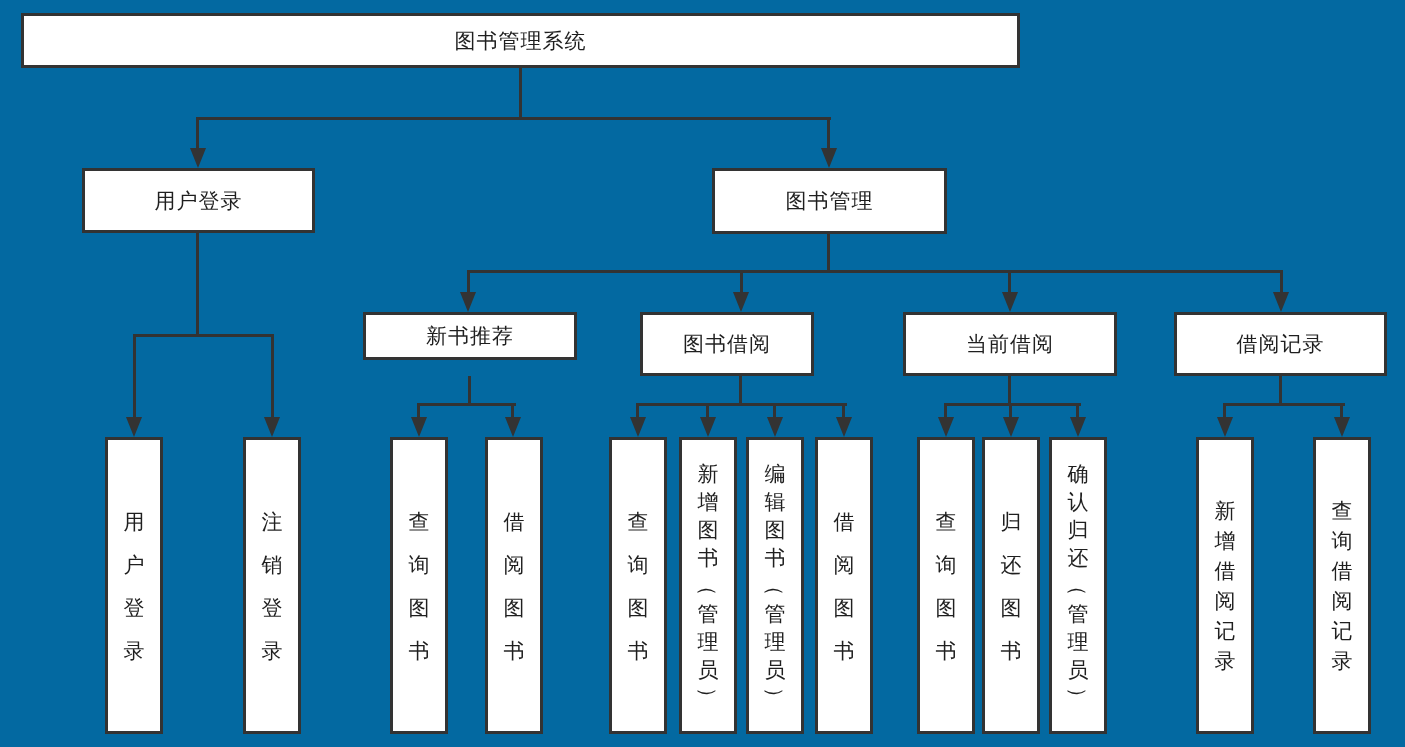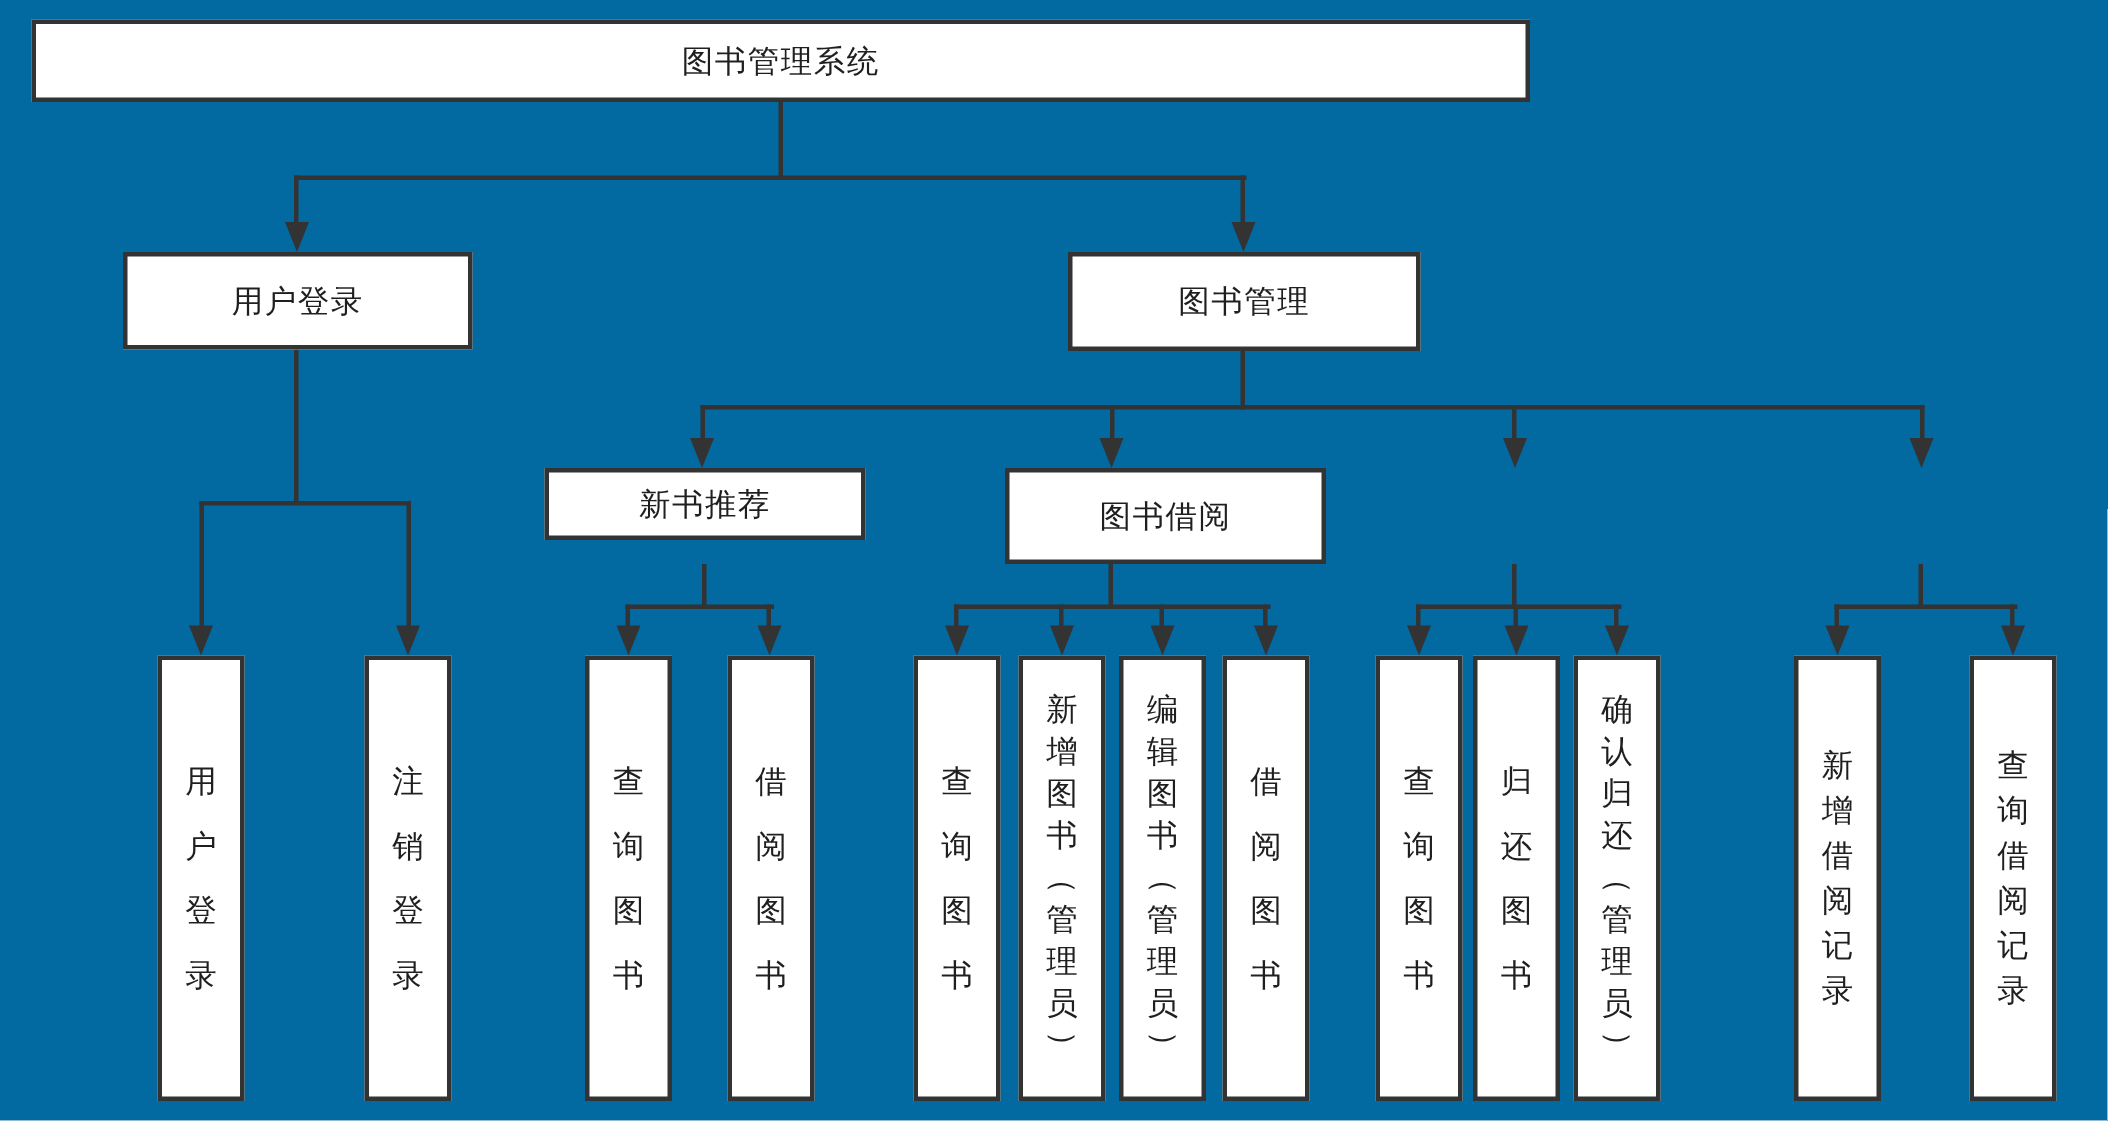--- a/index.html
+++ b/index.html
@@ -75,22 +75,28 @@
   <div class="line v" style="left:1008px;top:270px;height:24px"></div>
   <div class="line v" style="left:1280px;top:270px;height:24px"></div>
   <div class="arrow" style="left:460px;top:292px"></div>
   <div class="arrow" style="left:733px;top:292px"></div>
   <div class="arrow" style="left:1002px;top:292px"></div>
   <div class="arrow" style="left:1273px;top:292px"></div>
 
   <div class="hbox" style="left:363px;top:312px;width:214px;height:48px">
     <span>新书推荐</span>
   </div>
-  <div class="hbox" style="left:670px;top:312px;width:214px;height:64px">
+  <div class="hbox" style="left:640px;top:312px;width:174px;height:64px">
     <span>图书借阅</span>
+  </div>
+  <div class="hbox" style="left:903px;top:312px;width:214px;height:64px">
+    <span>当前借阅</span>
+  </div>
+  <div class="hbox" style="left:1174px;top:312px;width:213px;height:64px">
+    <span>借阅记录</span>
   </div>
 
   <div class="line v" style="left:468px;top:376px;height:30px"></div>
   <div class="line h" style="left:417px;top:403px;width:99px"></div>
   <div class="line v" style="left:417px;top:403px;height:16px"></div>
   <div class="line v" style="left:511px;top:403px;height:16px"></div>
   <div class="arrow" style="left:411px;top:417px"></div>
   <div class="arrow" style="left:505px;top:417px"></div>
 
   <div class="line v" style="left:739px;top:376px;height:30px"></div>

